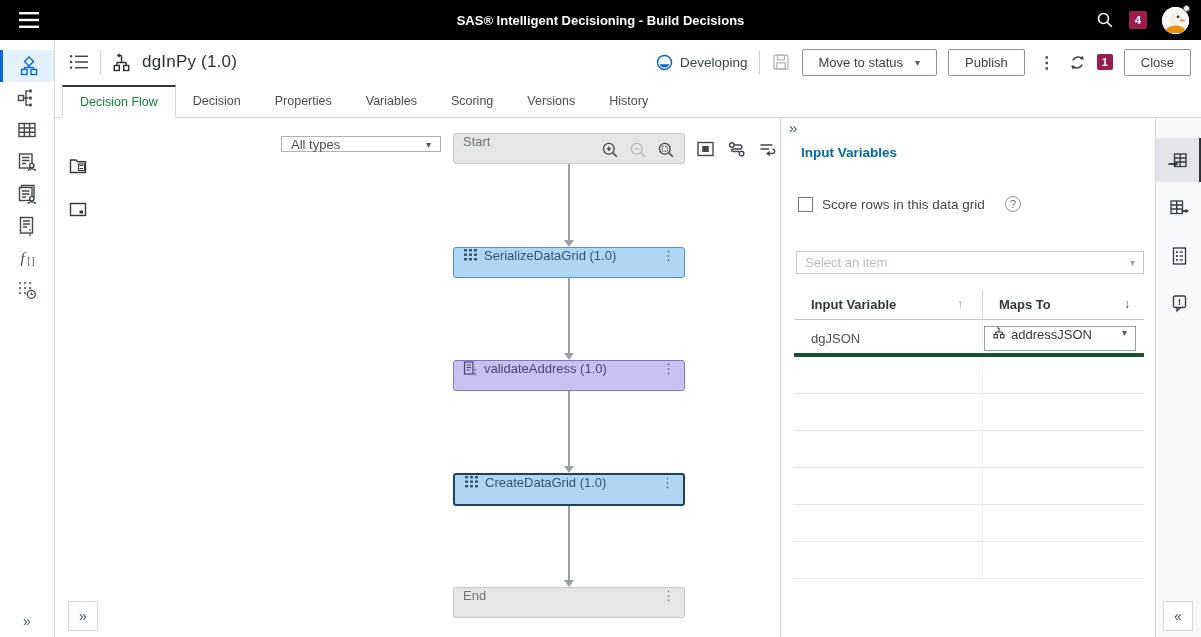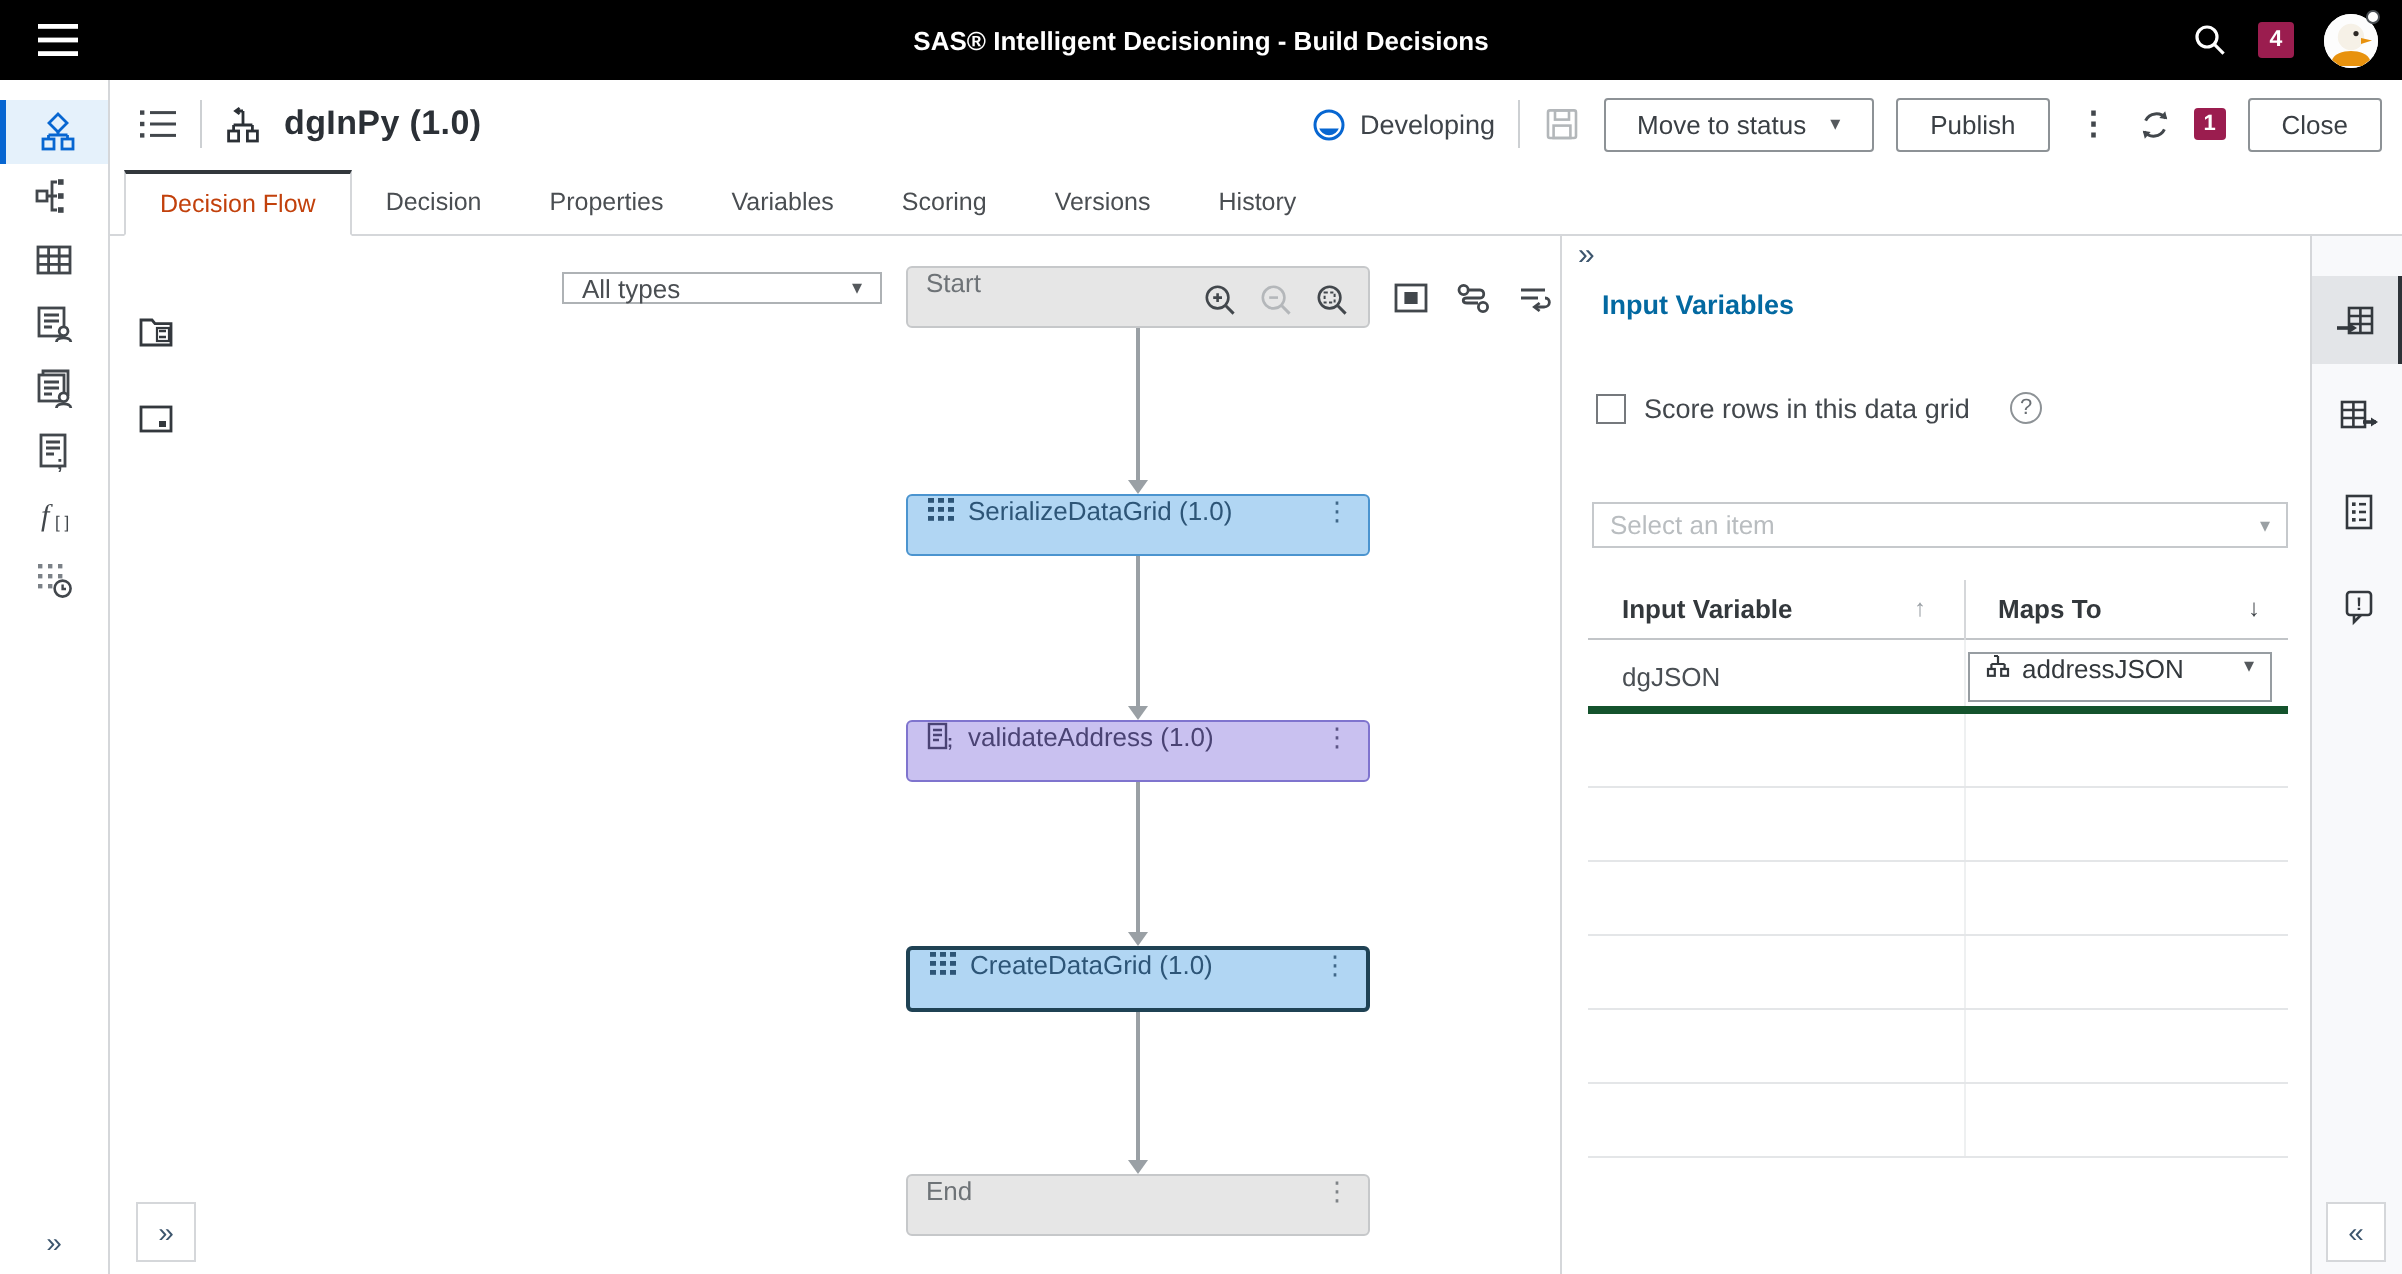--- a/index.html
+++ b/index.html
@@ -14,32 +14,32 @@
   .topbar-title{position:absolute;left:0;top:0;width:100%;height:40px;display:flex;align-items:center;justify-content:center;color:#fff;font-size:13px;font-weight:bold;pointer-events:none}
   .topbar-right{position:absolute;right:12px;top:0;height:40px;display:flex;align-items:center;gap:15px}
   .nbadge{background:#9b1d4f;color:#fff;font-size:11.5px;font-weight:bold;width:18px;height:18px;display:flex;align-items:center;justify-content:center;border-radius:2px}
   .avatar{width:27px;height:27px;border-radius:50%;background:#fdfdfd;position:relative}
   .avatar .dot{position:absolute;right:-1px;top:-2px;width:7px;height:7px;border-radius:50%;background:#fff;border:1.5px solid #4a4f54}
 
   
   .header{position:absolute;left:55px;top:40px;width:1146px;height:44px;background:#fff}
   .h-left{position:absolute;left:14px;top:0;height:44px;display:flex;align-items:center;gap:11px}
   .vdiv{width:1px;height:24px;background:#cdd0d3}
-  .doc-title{font-size:17px;font-weight:bold;color:#2b3036;letter-spacing:.2px}
+  .doc-title{font-size:17px;font-weight:normal;color:#2b3036;letter-spacing:.2px}
   .h-right{position:absolute;right:10px;top:0;height:44px;display:flex;align-items:center;gap:11px}
   .status{display:flex;align-items:center;gap:7px;color:#3f444a;font-size:13.5px;cursor:pointer}
   .btn{border:1px solid #8d9296;background:#fff;height:27px;padding:0 16px;font-size:13px;color:#3a3f44;border-radius:2px;display:flex;align-items:center;cursor:pointer;font-family:"Liberation Sans",sans-serif}
   .btn .caret{margin-left:12px;font-size:10px;color:#55595d}
   .kebab{font-size:16px;color:#42474c;padding:0 3px;cursor:pointer;font-weight:bold}
   .cbadge{background:#9b1d4f;color:#fff;font-size:11px;font-weight:bold;width:16px;height:16px;display:flex;align-items:center;justify-content:center;border-radius:2px}
 
   
   .tabbar{position:absolute;left:55px;top:84px;width:1146px;height:34px;border-bottom:1px solid #d5d7da;display:flex;align-items:flex-end;padding-left:7px}
   .tab{height:33px;display:flex;align-items:center;padding:0 17px;font-size:12.5px;color:#4a4e52;cursor:pointer;white-space:nowrap}
-  .tab.active{background:#fff;border:1px solid #d5d7da;border-top:2px solid #32373c;border-bottom:1px solid #fff;margin-bottom:-1px;color:#c2410c}
+  .tab.active{background:#fff;border:1px solid #d5d7da;border-top:2px solid #32373c;border-bottom:1px solid #fff;margin-bottom:-1px;color:#15803d}
 
   
   .sidebar{position:absolute;left:0;top:40px;width:55px;height:597px;background:#fff;border-right:1px solid #d5d7da}
   .side-item{width:54px;height:32px;display:flex;align-items:center;justify-content:center;cursor:pointer;color:#42474c}
   .side-item.active{background:#e5f1fb;border-left:3px solid #0766d1;color:#0766d1}
   .side-stack{position:absolute;left:0;top:10px;width:54px}
   .side-expand{position:absolute;bottom:8px;left:0;width:54px;text-align:center;color:#3d566e;font-size:14px;cursor:pointer}
 
   
   .canvas{position:absolute;left:55px;top:118px;width:725px;height:519px;background:#fff}

